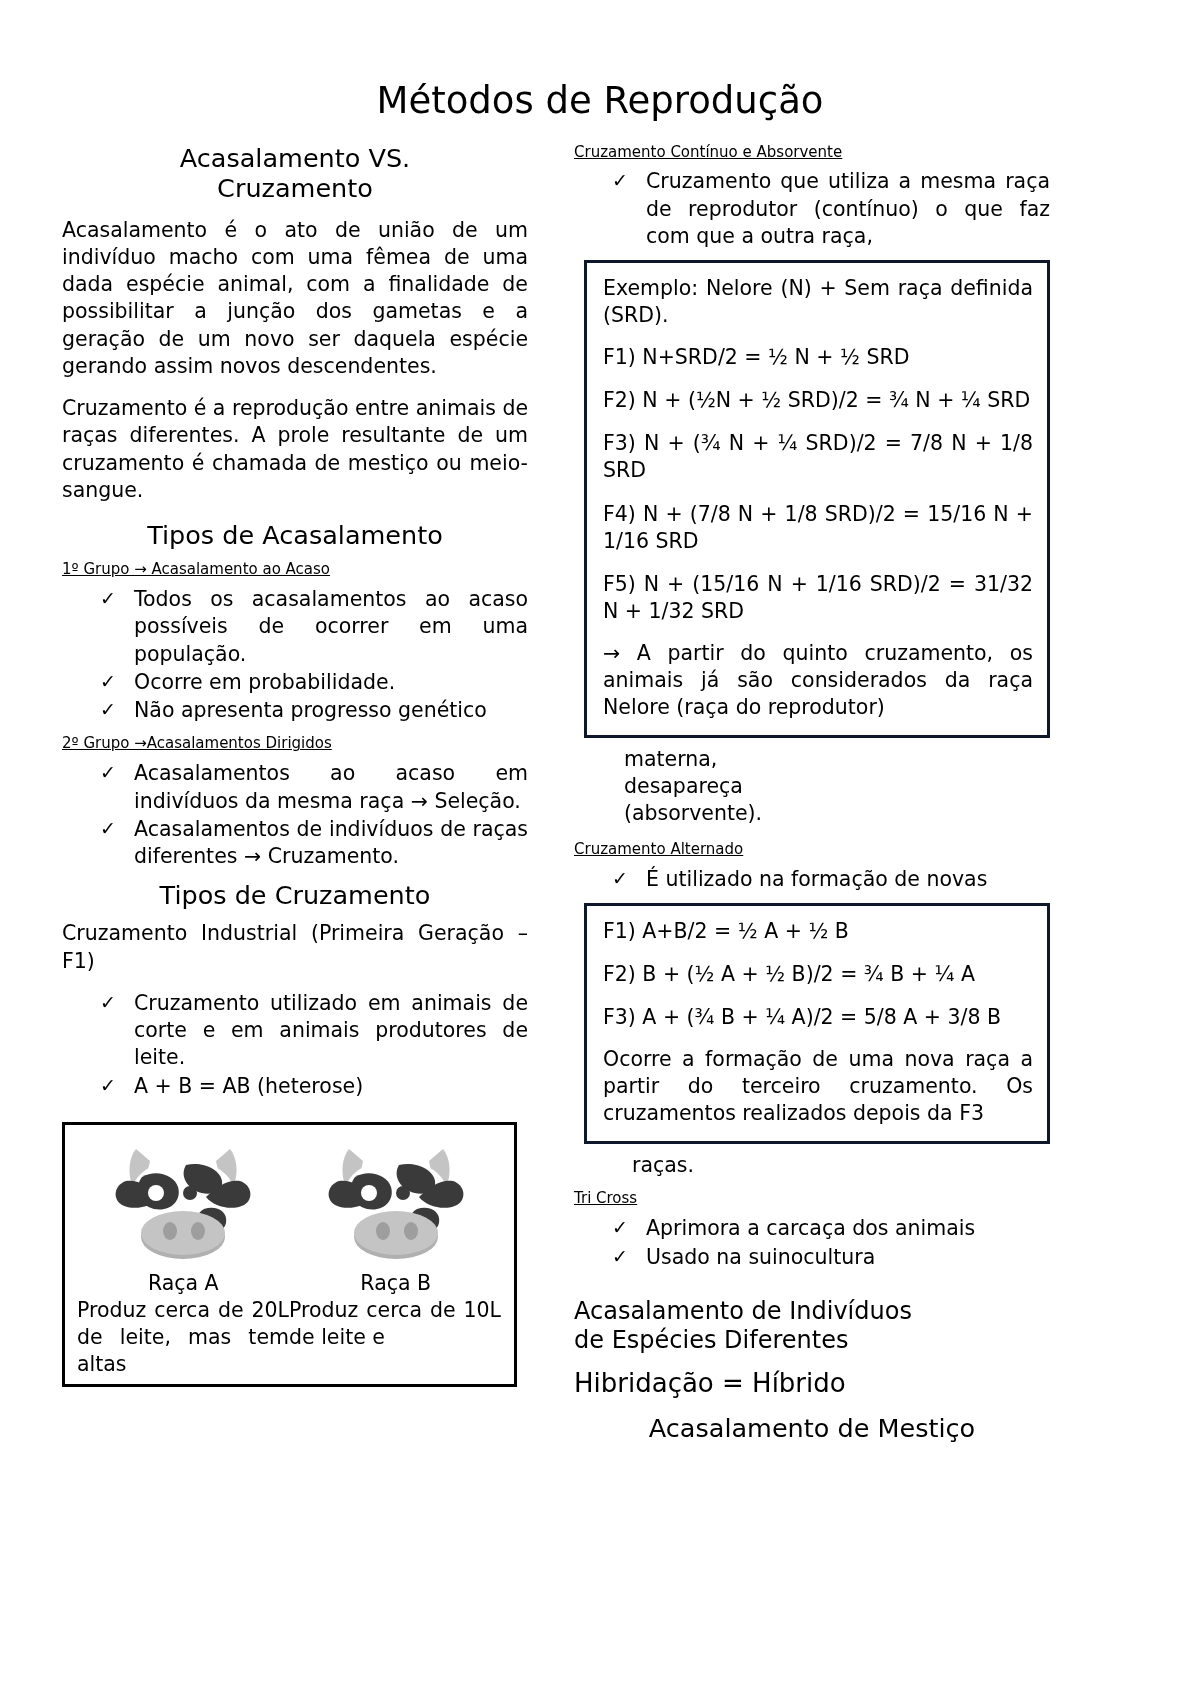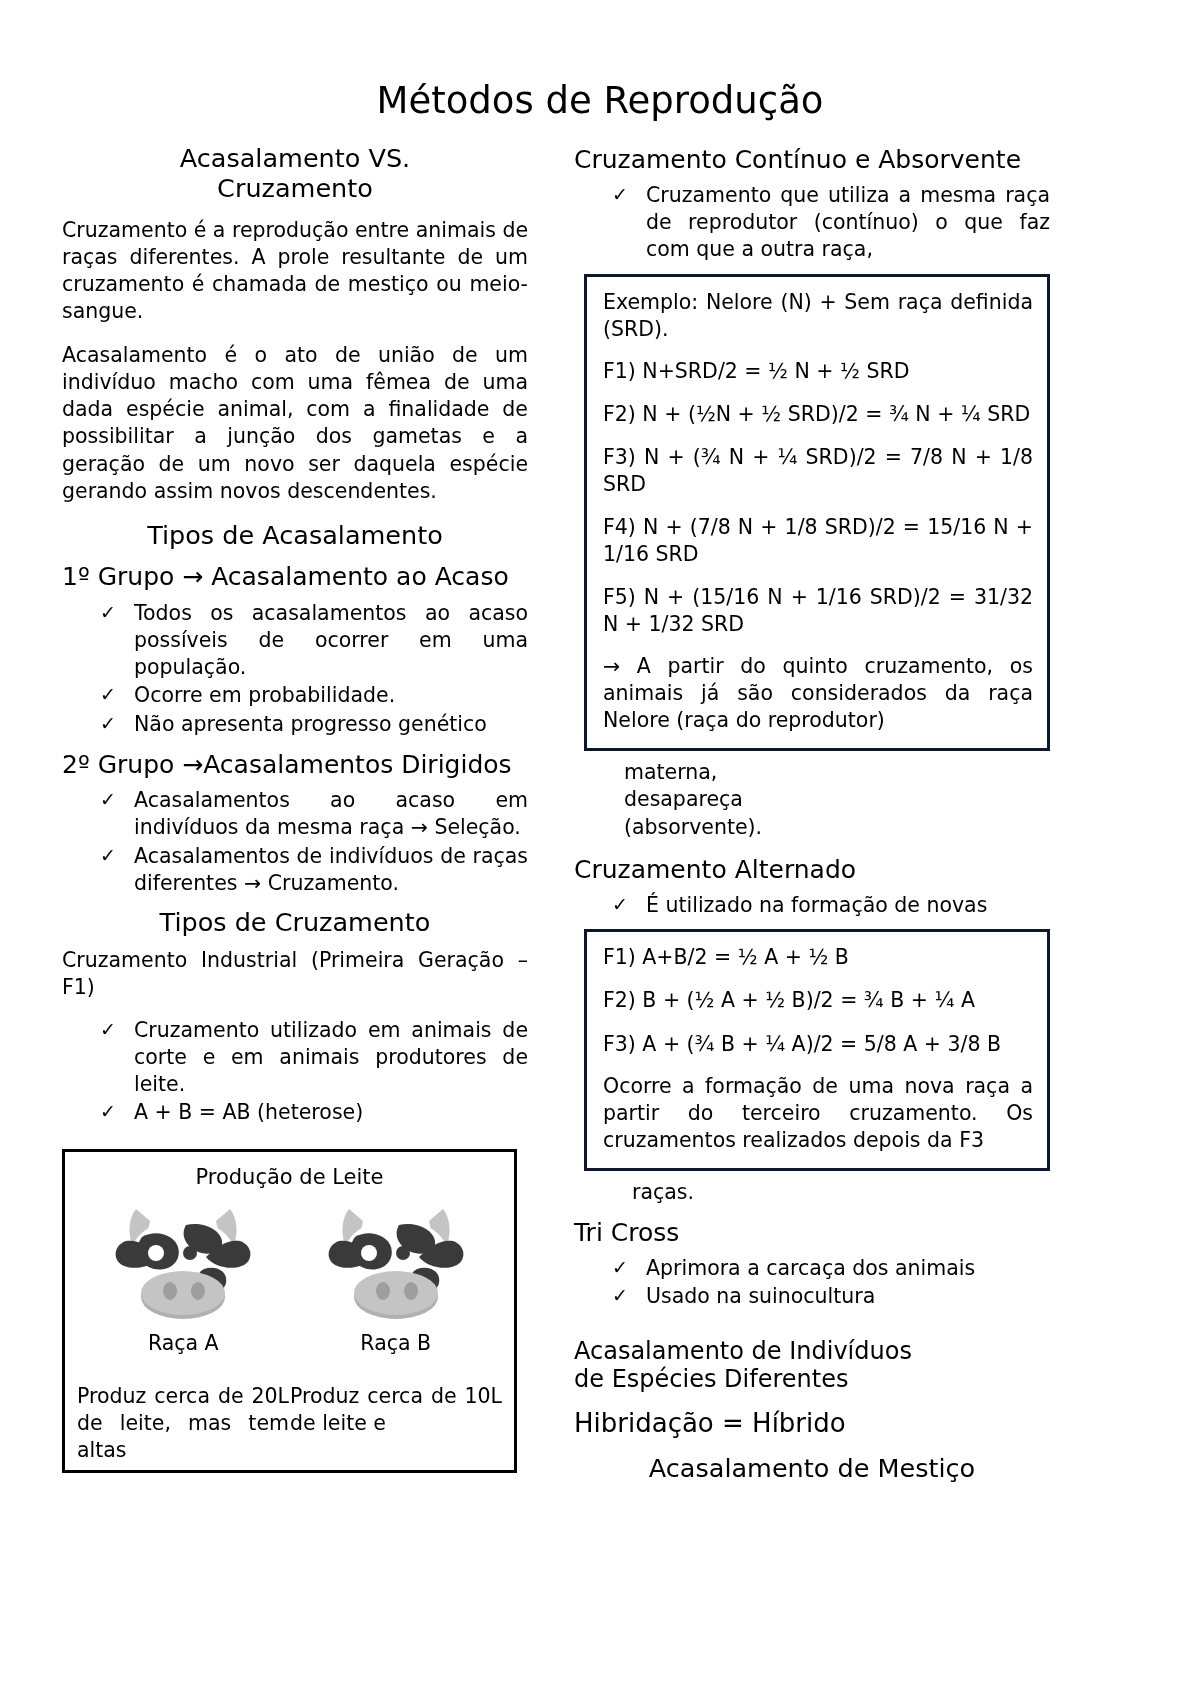--- a/index.html
+++ b/index.html
@@ -57,24 +57,25 @@
   p.body {
     font-size: 20.5px;
     line-height: 1.33;
     text-align: justify;
     text-justify: inter-word;
     margin: 0 0 15px 0;
     hyphens: none;
   }
   p.body.last { margin-bottom: 16px; }
   p.lead {
-    font-size: 25px;
+    font-size: 15px;
     line-height: 1.33;
     text-align: justify;
     margin: 0 0 6px 0;
+    text-decoration: underline;
   }
   ul.checks {
     list-style: none;
     margin: 0 0 10px 0;
     padding: 0 0 0 38px;
   }
   ul.checks li {
     position: relative;
     font-size: 20.5px;
     line-height: 1.33;
@@ -123,22 +124,22 @@
     align-items: flex-end;
     margin: 2px 0 0 0;
   }
   .cow-cell { width: 190px; text-align: center; }
   .cow-label {
     font-size: 20.5px;
     margin-top: 6px;
   }
   .cow-desc-row {
     display: flex;
-    justify-content: space-between;
-    margin-top: 28px;
+    justify-content: flex-start;
+    margin-top: 2px;
   }
   .cow-desc {
     font-size: 20.5px;
     line-height: 1.32;
     text-align: justify;
     width: 212px;
   }
   svg.cow { display: block; margin: 0 auto; }
   .after-box-text {
     font-size: 20.5px;
@@ -178,22 +179,22 @@
 
   <div class="columns">
 
     <div class="col">
 
       <h2 class="sec">
         <span>Acasalamento VS.</span><br>
         <span>Cruzamento</span>
       </h2>
 
+      <p class="body">Acasalamento é o ato de união de um indivíduo macho com uma fêmea de uma dada espécie animal, com a finalidade de possibilitar a junção dos gametas e a geração de um novo ser daquela espécie gerando assim novos descendentes.</p>
       <p class="body last">Cruzamento é a reprodução entre animais de raças diferentes. A prole resultante de um cruzamento é chamada de mestiço ou meio-sangue.</p>
-      <p class="body">Acasalamento é o ato de união de um indivíduo macho com uma fêmea de uma dada espécie animal, com a finalidade de possibilitar a junção dos gametas e a geração de um novo ser daquela espécie gerando assim novos descendentes.</p>
 
       <h2 class="sec tight">Tipos de Acasalamento</h2>
 
       <p class="lead">1º Grupo → Acasalamento ao Acaso</p>
       <ul class="checks">
         <li>
           <span class="tick">✓</span>
           <span>Todos os acasalamentos ao acaso possíveis de ocorrer em uma população.</span>
         </li>
         <li>
@@ -226,21 +227,20 @@
           <span class="tick">✓</span>
           <span>Cruzamento utilizado em animais de corte e em animais produtores de leite.</span>
         </li>
         <li>
           <span class="tick">✓</span>
           <span>A + B = AB (heterose)</span>
         </li>
       </ul>
 
       <div class="cowbox">
-        <div class="cb-title">Produção de Leite</div>
 
         <div class="cow-row">
           <div class="cow-cell">
             <svg class="cow" width="150" height="128" viewBox="0 0 150 128">
 
               <path d="M28 12 C20 22 19 40 27 54 C34 48 40 36 42 24 Z" fill="#c4c4c4"></path>
 
               <path d="M122 12 C130 22 131 40 123 54 C116 48 110 36 108 24 Z" fill="#c4c4c4"></path>
 
               <ellipse cx="75" cy="58" rx="52" ry="36" fill="#ffffff"></ellipse>

